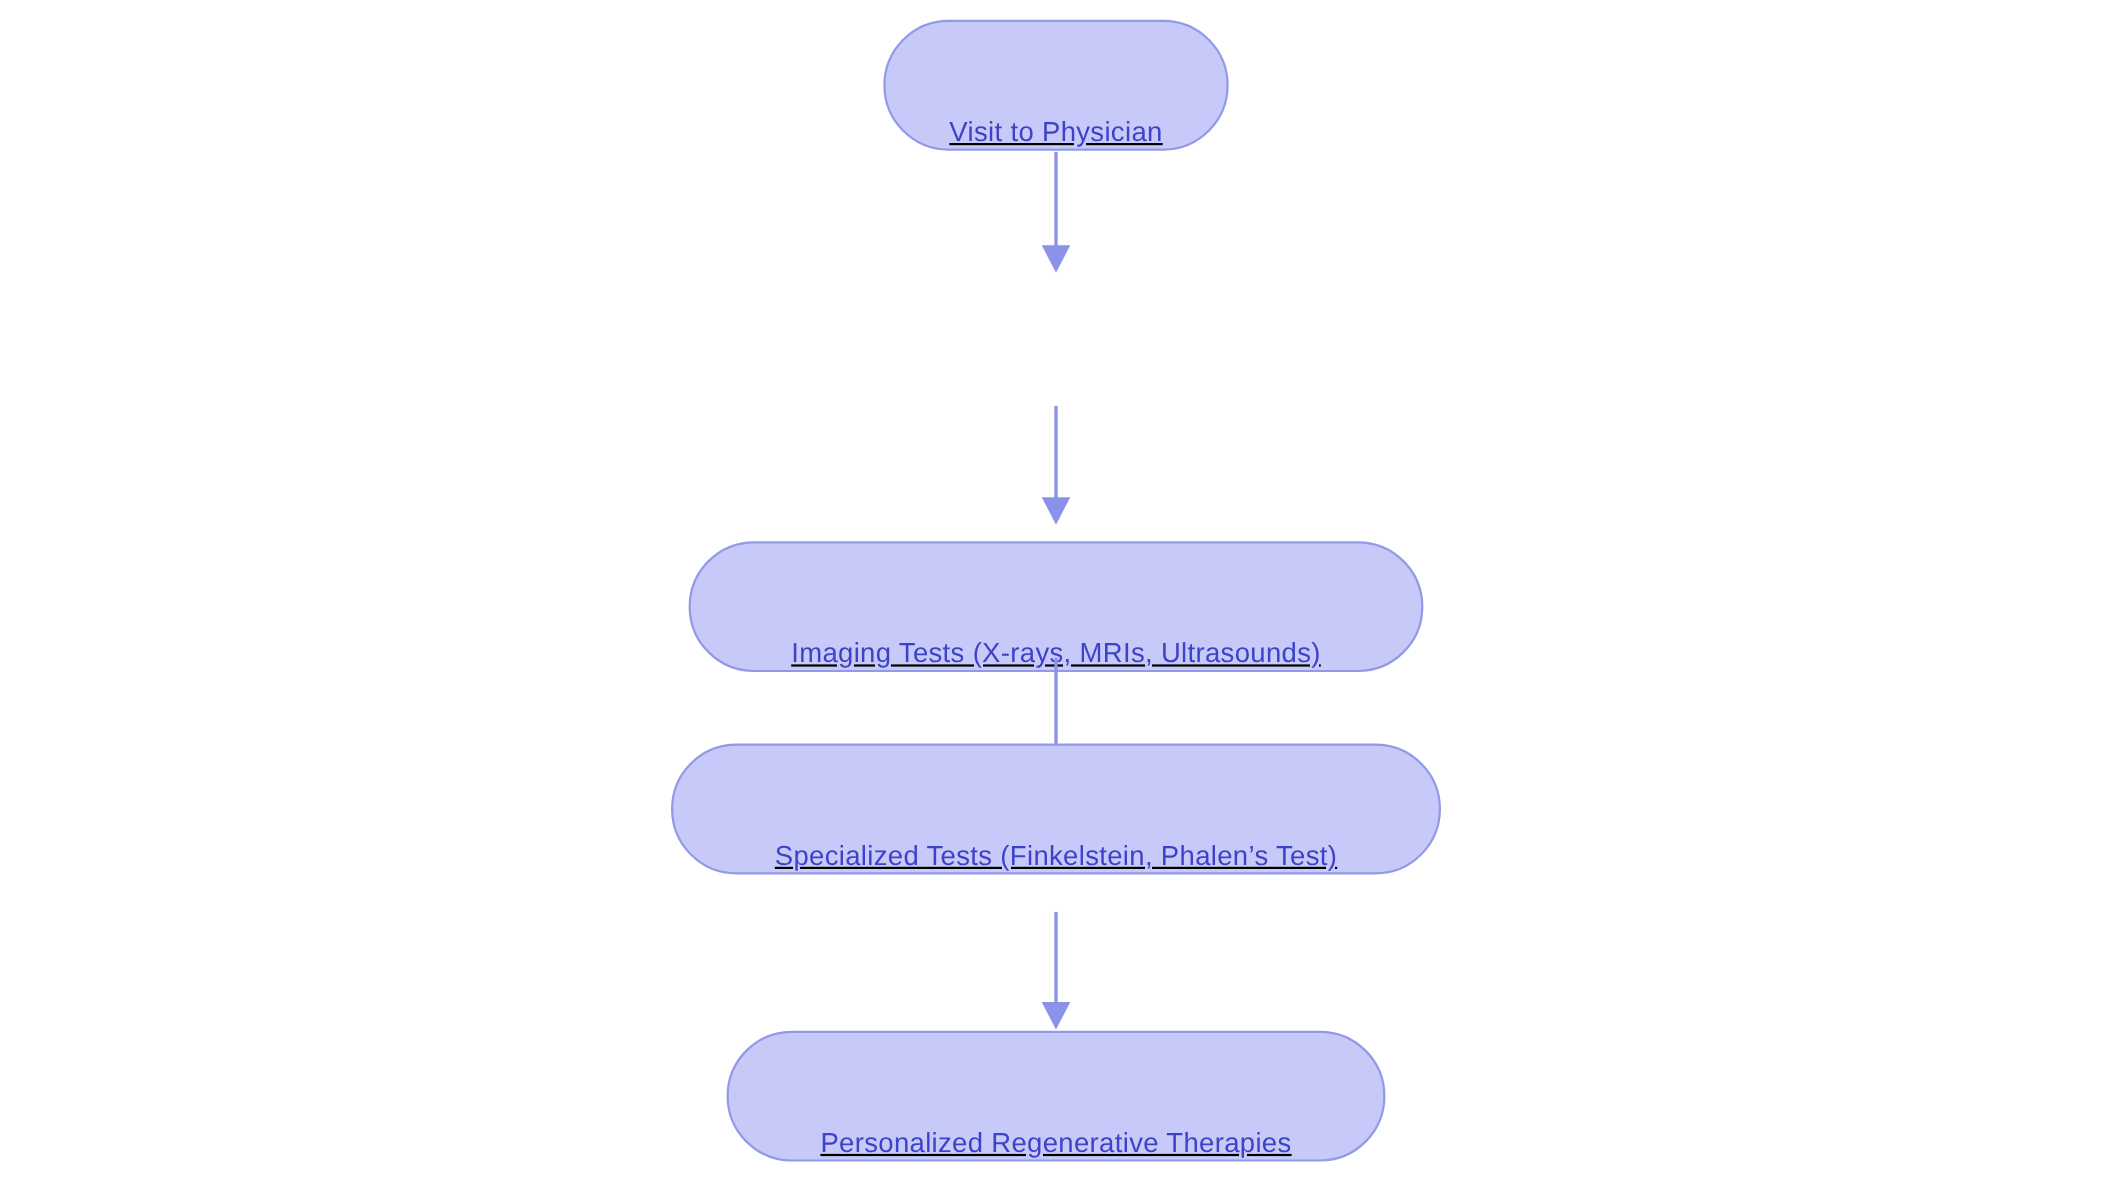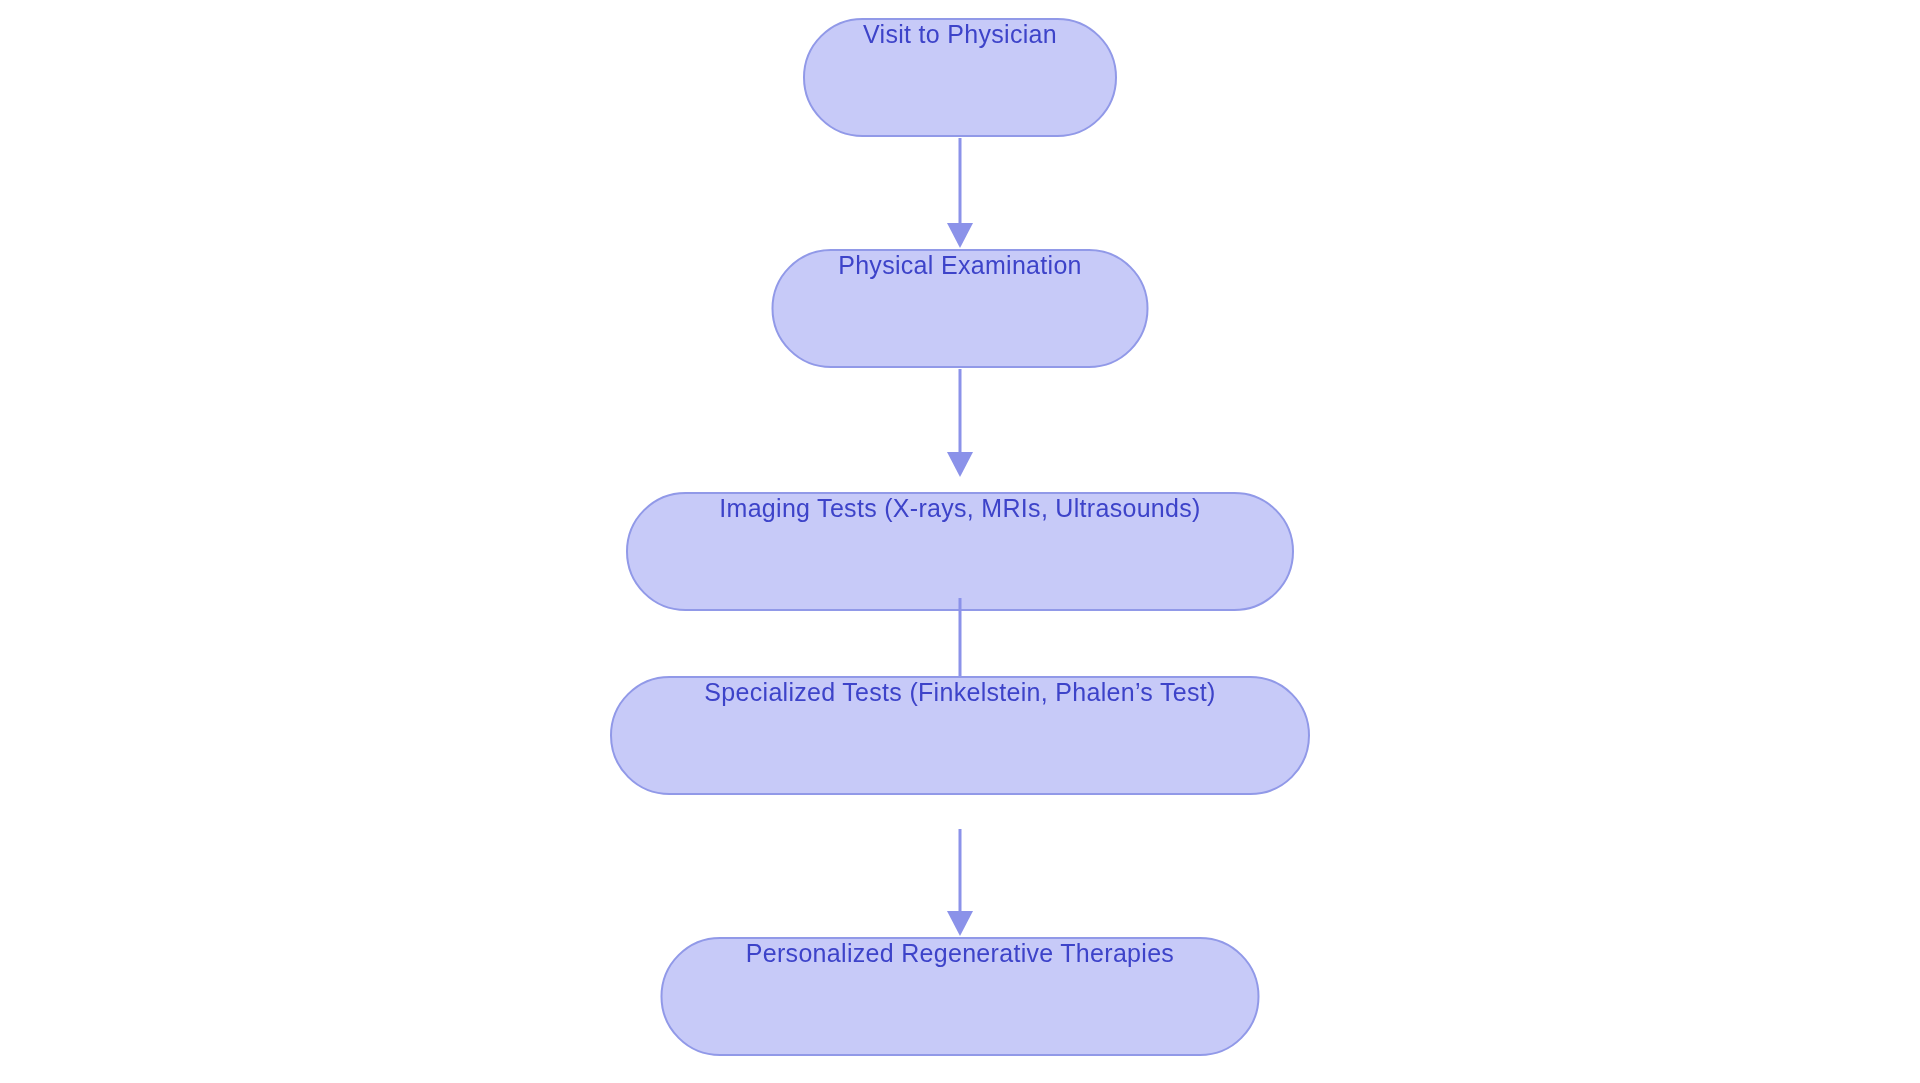--- a/index.html
+++ b/index.html
@@ -15,25 +15,26 @@
     font-family: "Liberation Sans", sans-serif;
     overflow: hidden;
   }
   .flow-node {
     position: absolute;
     left: 50%;
     transform: translateX(-50%);
     height: 119px;
     box-sizing: border-box;
     display: flex;
-    align-items: flex-start;
+    align-items: flex-end;
     justify-content: center;
     background: var(--node-fill, #c7caf8);
     border: 2px solid var(--node-border, #9199e8);
     border-radius: 60px;
+    text-decoration: underline;
   }
   .node-label {
     color: var(--node-text, #3d43c9);
     font-size: 25px;
     letter-spacing: 0.3px;
     white-space: nowrap;
   }
   .node-1 { top: 18px;  width: 314px; }
   .node-2 { top: 249px; width: 377px; }
   .node-3 { top: 492px; width: 668px; }
@@ -79,23 +80,20 @@
 
   <div class="flow-node node-1">
     <span class="node-label">Visit to Physician</span>
   </div>
 
   <div class="flow-arrow arrow-1">
     <span class="arrow-line"></span>
     <span class="arrow-head"></span>
   </div>
 
-  <div class="flow-node node-2">
-    <span class="node-label">Physical Examination</span>
-  </div>
 
   <div class="flow-arrow arrow-2">
     <span class="arrow-line"></span>
     <span class="arrow-head"></span>
   </div>
 
   <div class="flow-node node-3">
     <span class="node-label">Imaging Tests (X-rays, MRIs, Ultrasounds)</span>
   </div>
 

